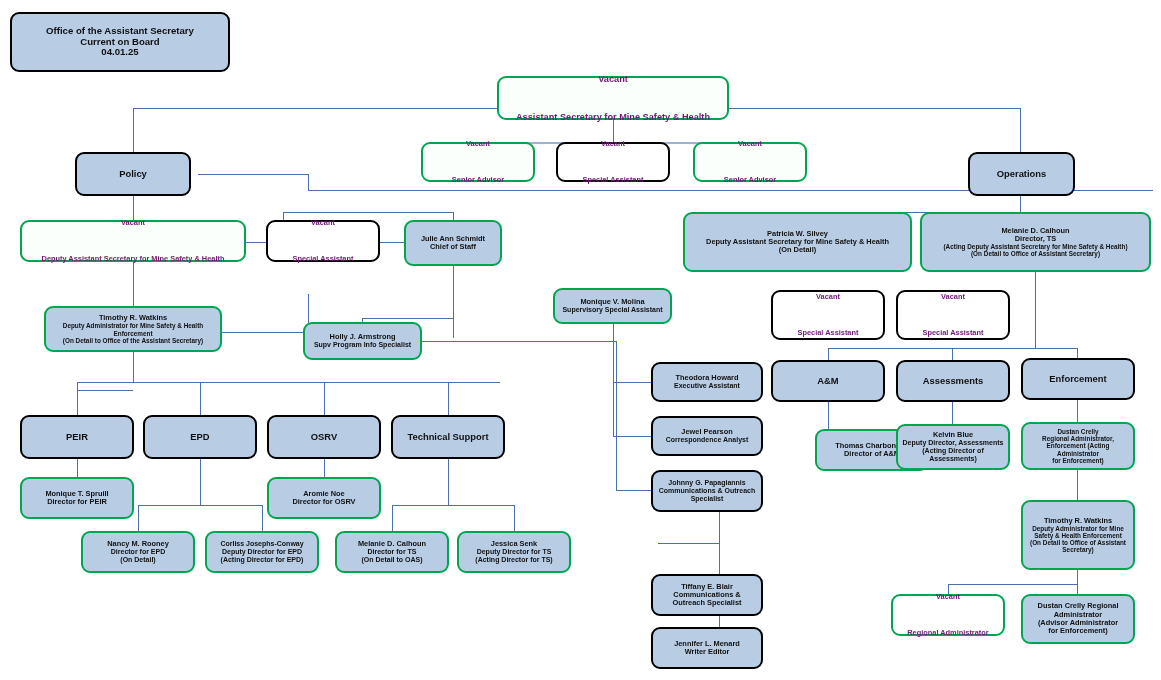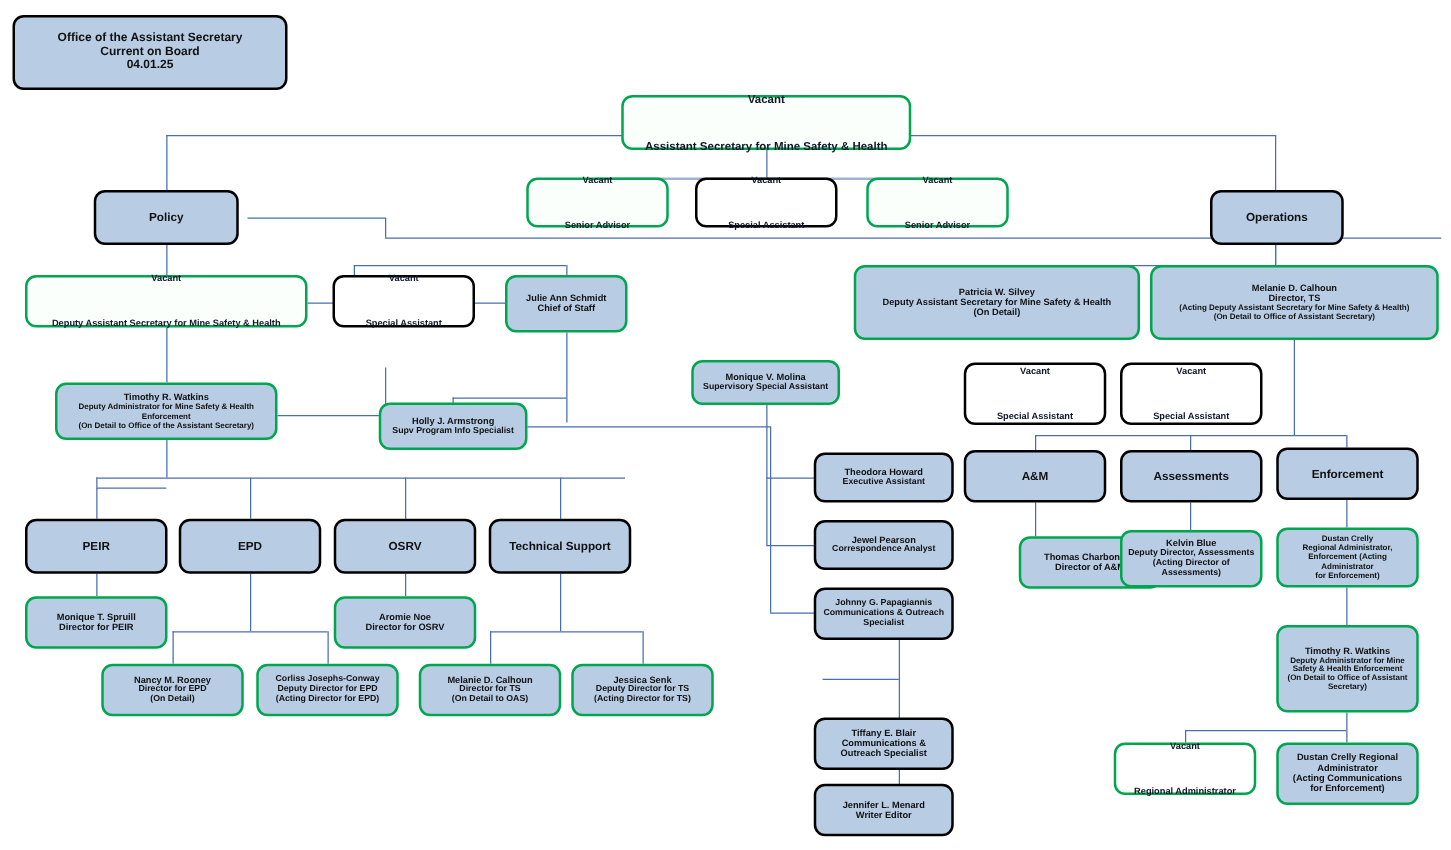--- a/index.html
+++ b/index.html
@@ -25,21 +25,21 @@
   .fill-blue{background:#b8cce4;}
   .fill-white{background:#ffffff;}
   .fill-mint{background:#fbfffc;}
 
   
   .bd-black{border:2.6px solid #000000;}
   .bd-green{border:2.6px solid #00a64f;}
 
   
   .tx-black{color:#111111;}
-  .tx-red{color:#0f172a;gap:28px;}
+  .tx-red{color:#701a75;gap:28px;}
   .s-title{font-size:9.6px;font-weight:bold;}
   .s-name{font-size:9.2px;font-weight:bold;}
   .s-sub{font-size:7.4px;font-weight:bold;}
   .s-sm{font-size:7.0px;font-weight:bold;}
   .s-xs{font-size:6.4px;font-weight:bold;}
   .s-dept{font-size:9.4px;font-weight:bold;}
 
   
   .ln-h,.ln-v{position:absolute;background:#4a6fae;z-index:1;}
   .ln-h{height:1.3px;}
@@ -337,17 +337,17 @@
     <span class="ln s-xs">Secretary)</span>
   </div>
 
   <div class="node fill-white bd-green tx-red" style="left:891px;top:594px;width:114px;height:42px;">
     <span class="ln s-sub">Vacant</span>
     <span class="ln s-sub">Regional Administrator</span>
   </div>
   <div class="node fill-blue bd-green tx-black" style="left:1021px;top:594px;width:114px;height:50px;">
     <span class="ln s-sub">Dustan Crelly Regional</span>
     <span class="ln s-sub">Administrator</span>
-    <span class="ln s-sub">(Acting Communications</span>
+    <span class="ln s-sub">(Advisor Administrator</span>
     <span class="ln s-sub">for Enforcement)</span>
   </div>
 
 </div>
 
 </body></html>

